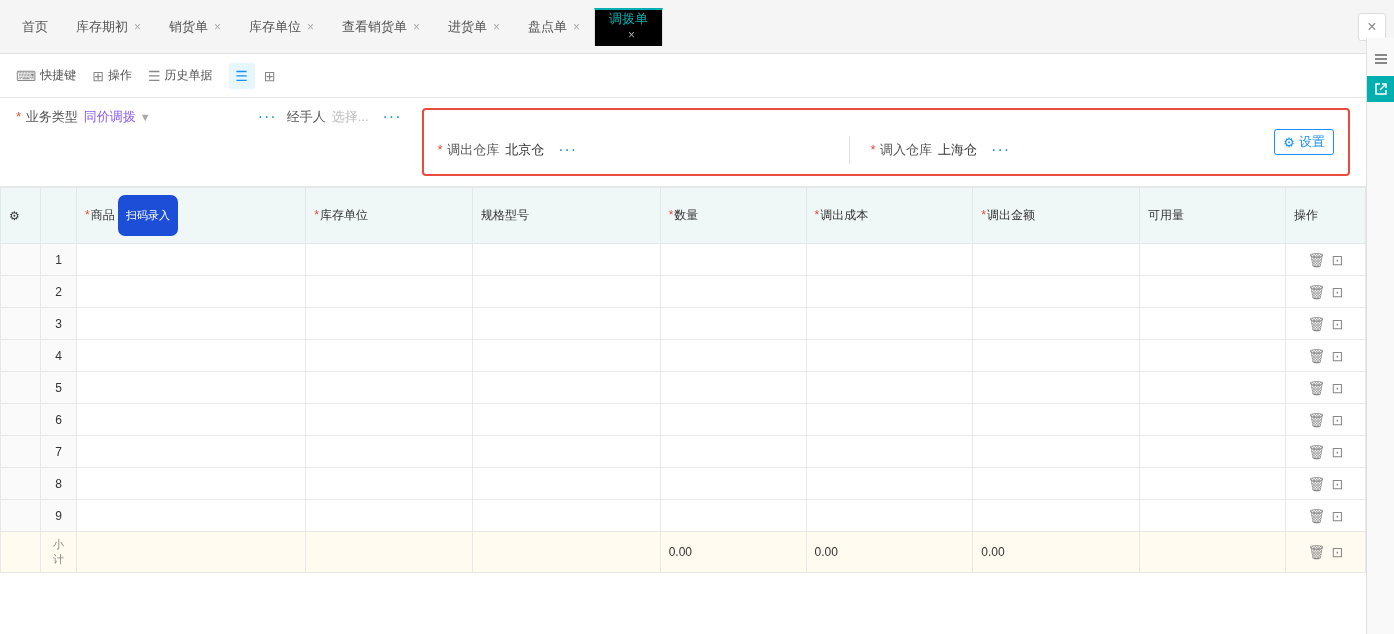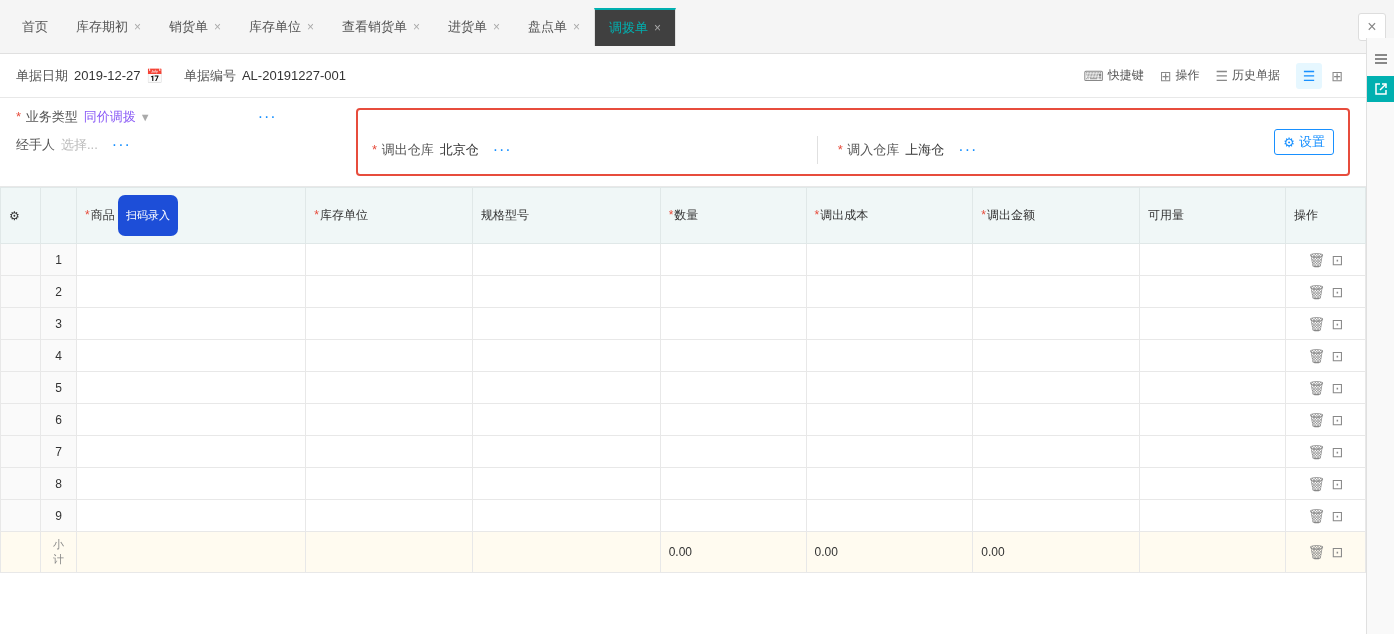--- a/index.html
+++ b/index.html
@@ -19,25 +19,26 @@
       align-items: center;
       padding: 0 14px;
       height: 38px;
       cursor: pointer;
       font-size: 13px;
       color: #555;
       white-space: nowrap;
       position: relative;
     }
     .tab-item.active {
-      background: #404040;
+      background: #000000;
       color: #00b0b0;
       border-top: 2px solid #00b0b0;
       border-left: 1px solid #e0e0e0;
       border-right: 1px solid #e0e0e0;
+      flex-direction: column;
     }
     .tab-close {
       margin-left: 6px;
       color: #aaa;
       font-size: 12px;
       cursor: pointer;
     }
     .tab-bar-right {
       margin-left: auto;
       display: flex;
@@ -116,21 +117,20 @@
     .form-area {
       display: flex;
       align-items: flex-start;
       padding: 10px 16px;
       gap: 20px;
       border-bottom: 1px solid #e8e8e8;
       background: #fff;
     }
     .form-left {
       display: flex;
-      flex-direction: column;
       gap: 10px;
       min-width: 320px;
     }
     .form-right {
       flex: 1;
       border: 2px solid #e74c3c;
       border-radius: 4px;
       padding: 10px 14px;
       display: flex;
       align-items: center;
@@ -356,31 +356,20 @@
     <span class="tab-close">×</span>
   </div>
   <div class="tab-bar-right">
     <div class="tab-bar-close-btn">×</div>
   </div>
 </div>
 
 <div class="main-content">
 
   <div class="header-area">
-    <div class="header-left">
-      <div class="header-field">
-        <span class="form-label">单据日期</span>
-        <span class="header-field-value">2019-12-27</span>
-        <span class="header-field-icon">📅</span>
-      </div>
-      <div class="header-field">
-        <span class="form-label">单据编号</span>
-        <span class="header-field-value">AL-20191227-001</span>
-      </div>
-    </div>
     <div class="header-right">
       <div class="header-btn">
         <span class="header-btn-icon">⌨</span>
         <span>快捷键</span>
       </div>
       <div class="header-btn">
         <span class="header-btn-icon">⊞</span>
         <span>操作</span>
       </div>
       <div class="header-btn">

